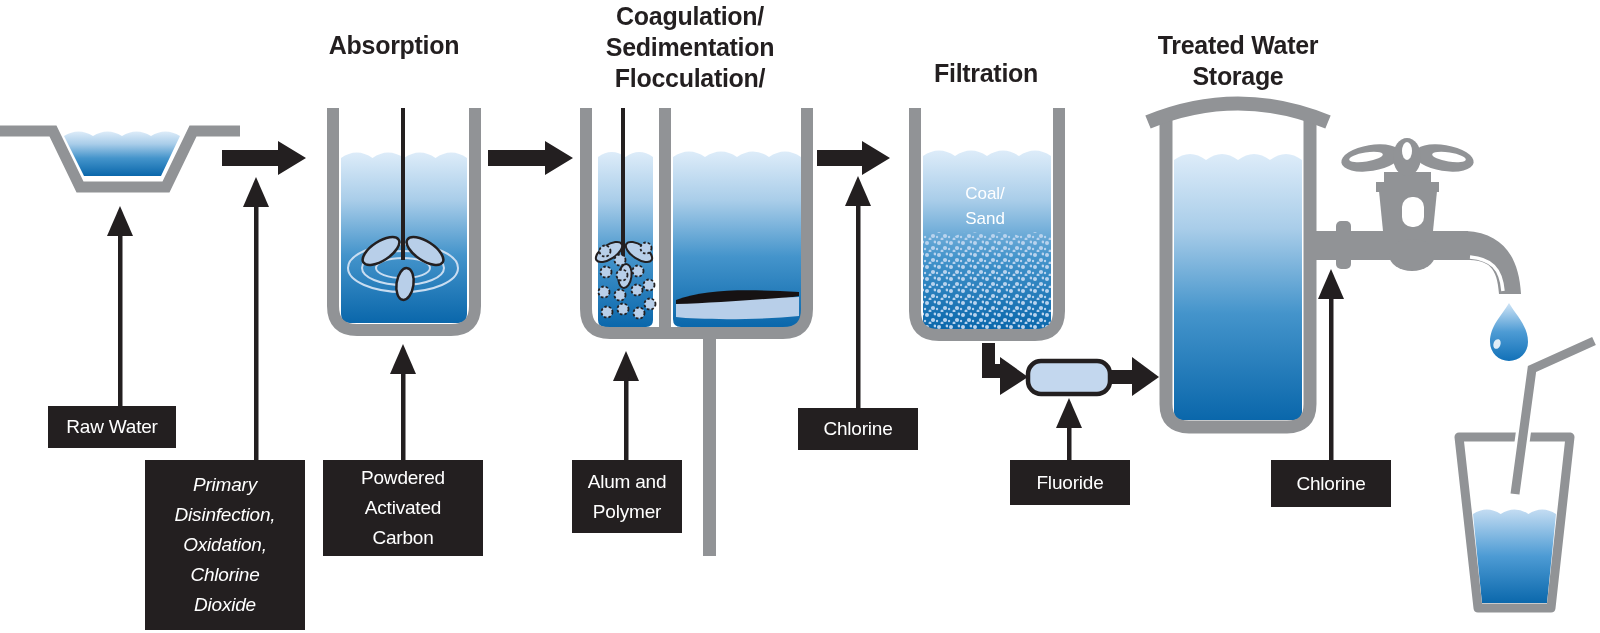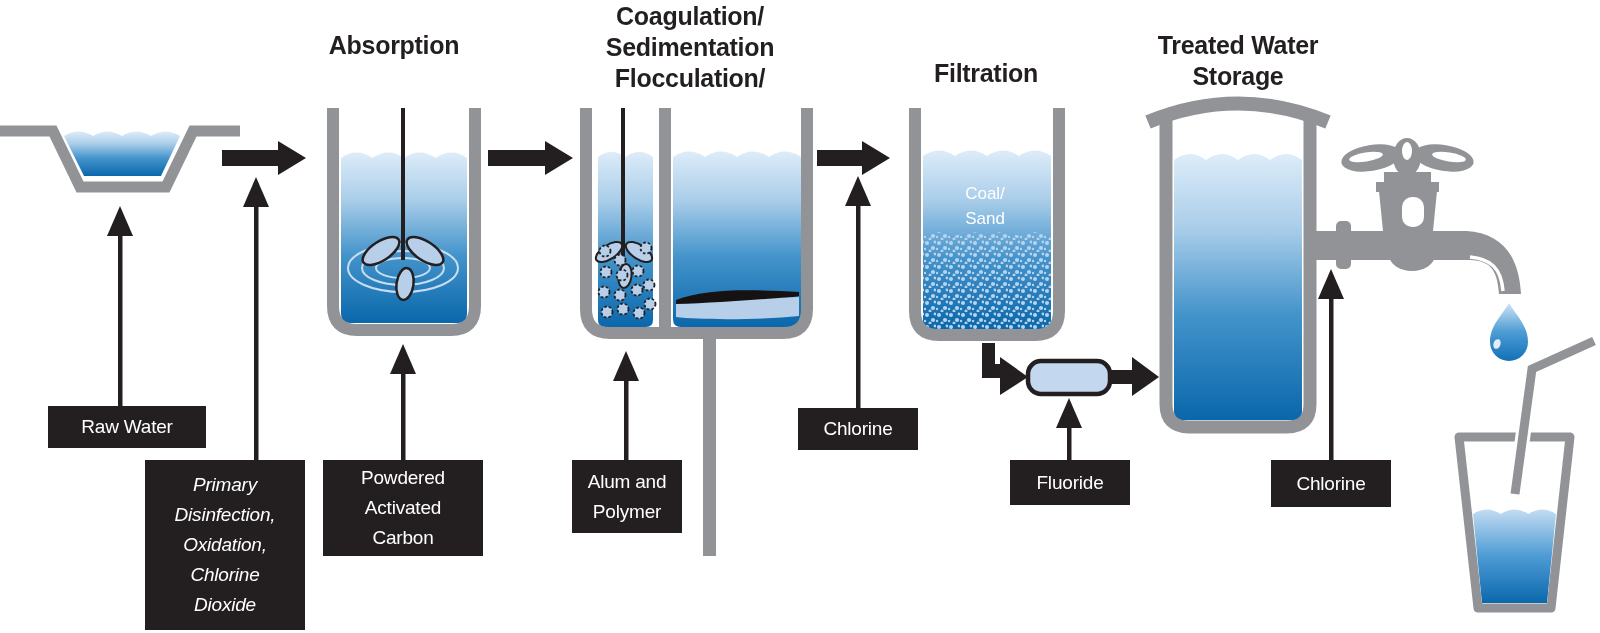--- a/index.html
+++ b/index.html
@@ -201,21 +201,21 @@
 <div class="stage-title" style="left:1138px;top:30px;width:200px;">
   <div>Treated Water</div>
   <div>Storage</div>
 </div>
 
 <div class="media-label" style="left:940px;top:181px;width:90px;">
   <div>Coal/</div>
   <div>Sand</div>
 </div>
 
-<div class="label-box" style="left:48px;top:406px;width:158px;height:42px;">
+<div class="label-box" style="left:48px;top:406px;width:128px;height:42px;">
   <div>Raw Water</div>
 </div>
 <div class="label-box" style="left:145px;top:460px;width:160px;height:170px;font-style:italic;">
   <div>Primary</div>
   <div>Disinfection,</div>
   <div>Oxidation,</div>
   <div>Chlorine</div>
   <div>Dioxide</div>
 </div>
 <div class="label-box" style="left:323px;top:460px;width:160px;height:96px;">

